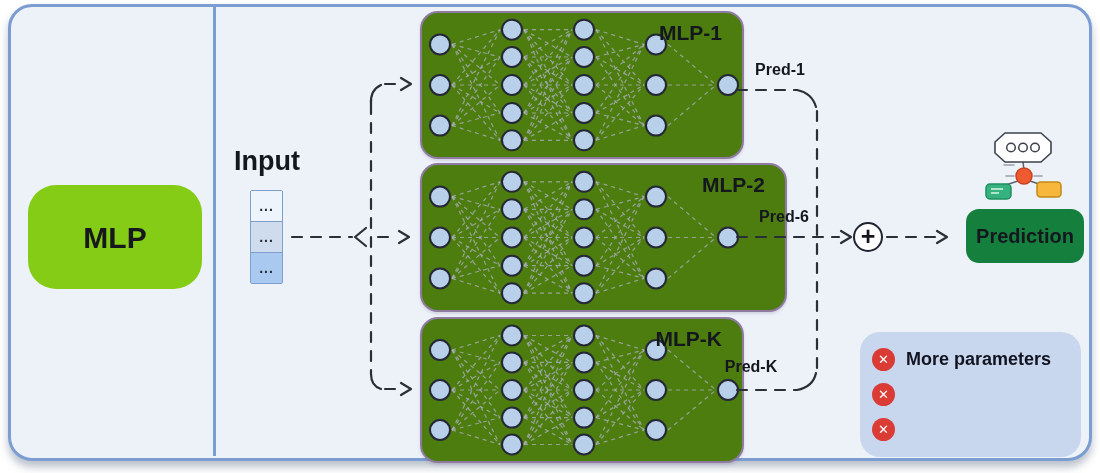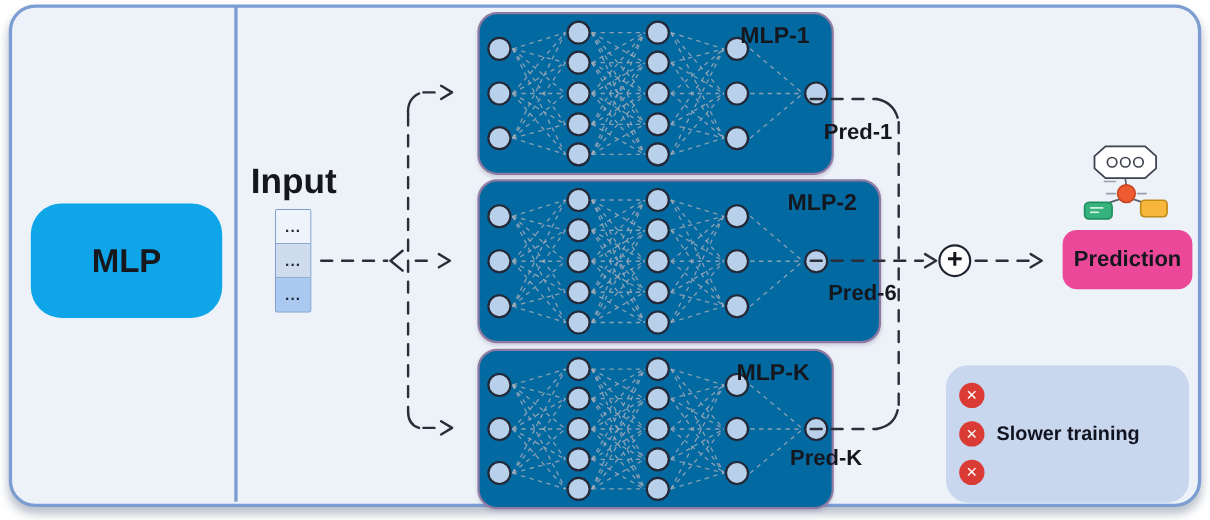--- a/index.html
+++ b/index.html
@@ -8,55 +8,55 @@
     font-family:"Liberation Sans","DejaVu Sans",sans-serif;color:#15171e;
   }
   .frame{
     position:absolute;left:8px;top:4px;width:1078px;height:451px;
     border:3px solid #7b9dd1;border-radius:24px;background:#edf2f9;
     box-shadow:0 6px 9px rgba(100,115,140,.45);
   }
   .divider{position:absolute;left:213px;top:6px;width:3px;height:450px;background:#7b9dd1;}
   .ensemble-box{
     position:absolute;left:28px;top:185px;width:174px;height:104px;
-    background:#0ea5e9;border-radius:28px;display:flex;flex-direction:column;
+    background:#84cc16;border-radius:28px;display:flex;flex-direction:column;
     align-items:center;justify-content:center;
   }
   .ensemble-box .line{font-size:30px;font-weight:600;line-height:1.3;color:#16181d;}
   .input-label{position:absolute;left:208px;top:146px;width:118px;text-align:center;
-    font-size:32px;font-weight:600;}
+    font-size:27px;font-weight:600;}
   .input-stack{position:absolute;left:250px;top:190px;width:31px;height:92px;
     border:1.5px solid #7e9fcc;border-radius:2px;display:flex;flex-direction:column;}
   .input-cell{flex:1;border-bottom:1.5px solid #7e9fcc;display:flex;align-items:center;
     justify-content:center;font-weight:800;font-size:14px;letter-spacing:1px;color:#262a36;}
   .input-cell:last-child{border-bottom:none;}
   .cell-0{background:#eef4fb;}.cell-1{background:#cfdcee;}.cell-2{background:#a9c9f1;}
   .mlp-box{
-    position:absolute;left:420px;width:320px;background:#0369a1;
-    border:2px solid #8f7ba2;border-radius:18px;box-shadow:0 2px 3px rgba(120,100,140,.22);margin-left:14px;
+    position:absolute;left:420px;width:320px;background:#4d7c0f;
+    border:2px solid #8f7ba2;border-radius:18px;box-shadow:0 2px 3px rgba(120,100,140,.22);
   }
   .mlp-1{top:11px;height:144px;}
   .mlp-2{top:163px;height:145px;padding-left:43px;}
   .mlp-3{top:317px;height:142px;}
   .mlp-label{position:absolute;right:20px;top:8px;font-size:21px;font-weight:600;z-index:3;}
   svg.net{position:absolute;left:2px;top:2px;}
   .edge{stroke:#a9aeb9;stroke-width:1.2;stroke-dasharray:4 4;opacity:.8;}
   .node{fill:#b9d0ea;stroke:#242836;stroke-width:2;}
-  .pred-label{position:absolute;width:70px;text-align:center;font-size:20px;font-weight:600;margin-top:48px;}
+  .pred-label{position:absolute;width:70px;text-align:center;font-size:16px;font-weight:600;}
   .pred-1{left:745px;top:61px;}
   .pred-2{left:749px;top:208px;}
   .pred-3{left:716px;top:358px;}
   .plus-circle{
     position:absolute;left:853px;top:222px;width:30px;height:30px;border-radius:50%;
     background:#fdfdfe;border:2.5px solid #1f2430;display:flex;align-items:center;
     justify-content:center;font-size:25px;font-weight:700;color:#14161c;line-height:1;
     padding-bottom:2px;box-sizing:border-box;
   }
   .prediction-box{
-    position:absolute;left:966px;top:209px;width:118px;height:54px;background:#ec4899;
+    position:absolute;left:966px;top:209px;width:118px;height:54px;background:#15803d;
     border-radius:13px;display:flex;align-items:center;justify-content:center;
   }
   .prediction-box .txt{font-size:20px;font-weight:600;}
   .cons-box{
     position:absolute;left:860px;top:332px;width:221px;height:125px;background:#c8d7ee;
     border-radius:20px;display:flex;flex-direction:column;justify-content:space-evenly;
     padding:4px 0;box-sizing:border-box;
   }
   .cons-row{display:flex;align-items:center;gap:11px;padding-left:12px;}
   .cons-icon{
@@ -338,24 +338,24 @@
 
   <div class="plus-circle">+</div>
 
   <div class="prediction-box">
     <div class="txt">Prediction</div>
   </div>
 
   <div class="cons-box">
     <div class="cons-row">
       <span class="cons-icon">✕</span>
+      <span class="txt">More parameters</span>
     </div>
     <div class="cons-row">
       <span class="cons-icon">✕</span>
-      <span class="txt">Slower training</span>
     </div>
     <div class="cons-row">
       <span class="cons-icon">✕</span>
     </div>
   </div>
 
   <svg class="overlay" width="1100" height="473" viewBox="0 0 1100 473">
 
     <g>
       <path class="dash" d="M292,237 L352,237"></path>

